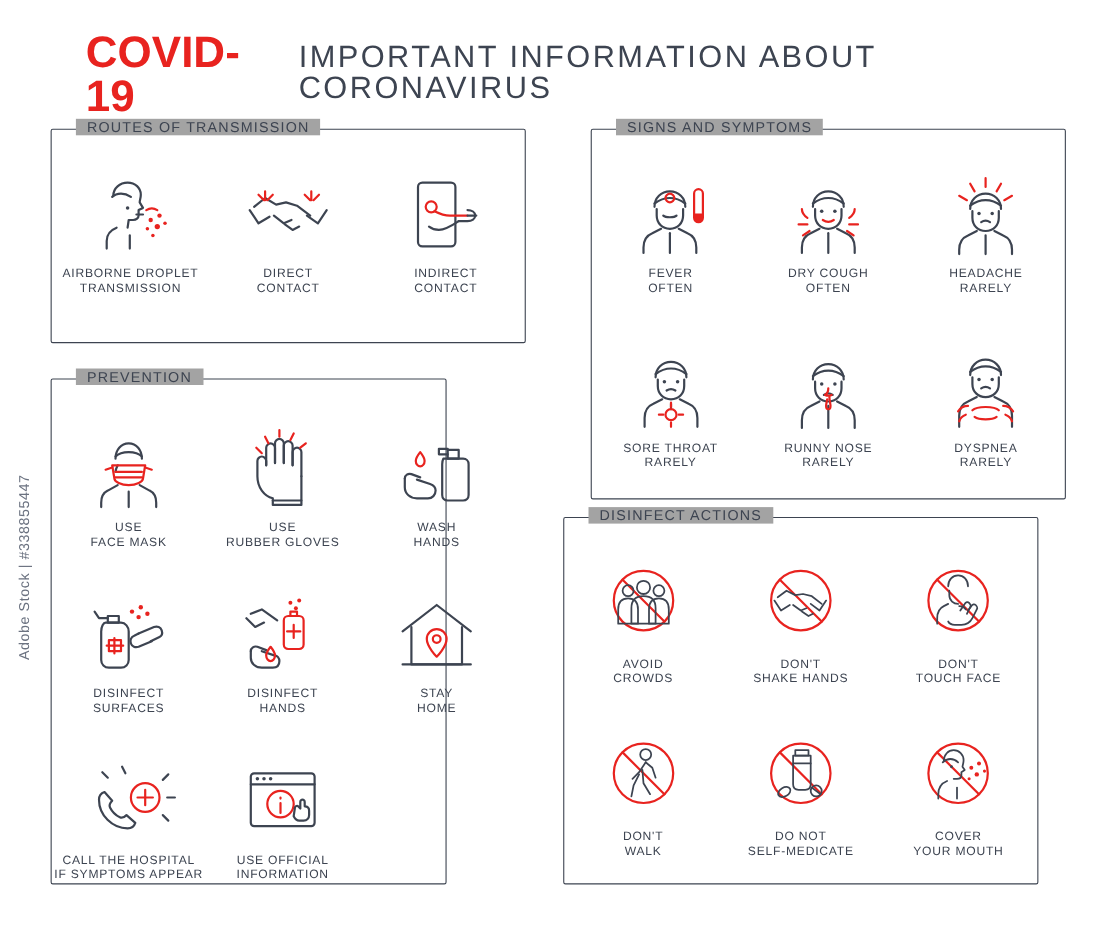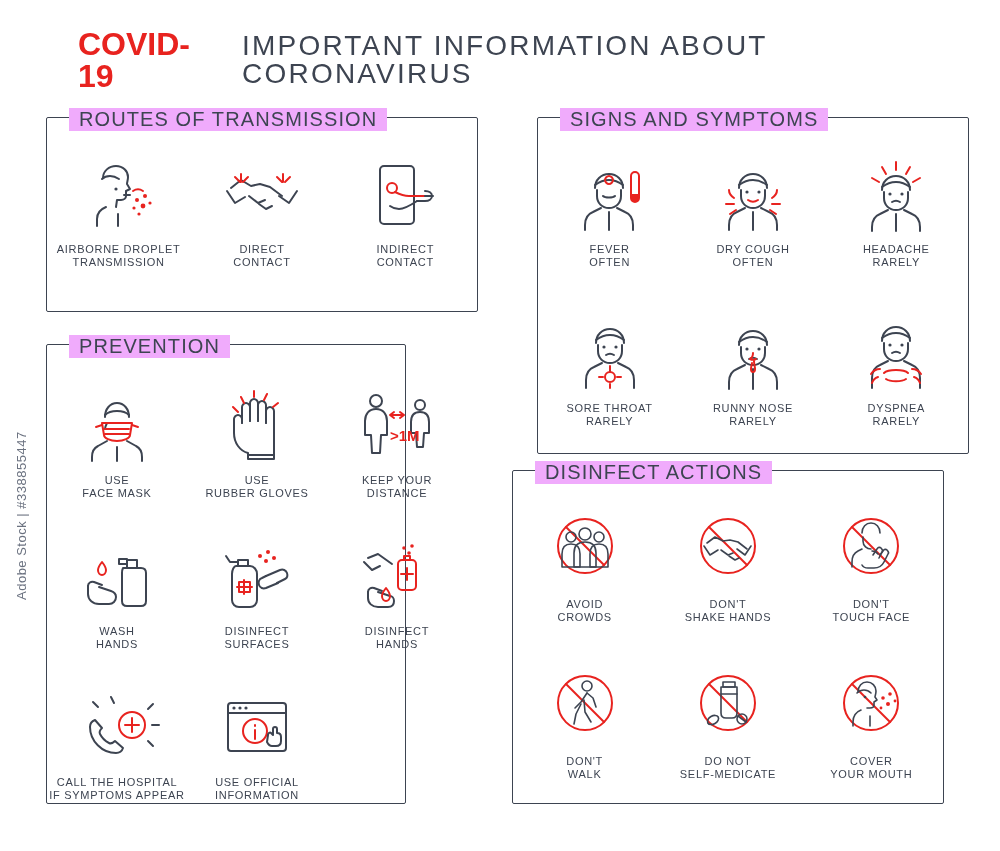--- a/index.html
+++ b/index.html
@@ -29,21 +29,21 @@
   
   .header {
     position: absolute;
     left: 78px;
     top: 28px;
     display: flex;
     align-items: baseline;
     gap: 18px;
   }
   .covid-title {
-    font-size: 32px;
+    font-size: 40px;
     font-weight: bold;
     color: #e8231f;
     letter-spacing: 0px;
     line-height: 1;
   }
   .covid-subtitle {
     font-size: 28px;
     color: #3d4451;
     letter-spacing: 2.2px;
     line-height: 1;
@@ -52,23 +52,23 @@
   .panel {
     position: absolute;
     border: 1.5px solid #3d4451;
     border-radius: 2px;
     box-sizing: border-box;
   }
   .panel-title {
     position: absolute;
     top: -10px;
     left: 22px;
-    background: #f0abfc;
+    background: #a3a3a3;
     padding: 0 10px;
-    font-size: 20px;
+    font-size: 13px;
     letter-spacing: 1.1px;
     color: #3d4451;
     white-space: nowrap;
   }
   #panel-routes { left: 46px;  top: 117px; width: 432px; height: 195px; }
   #panel-prevention { left: 46px; top: 344px; width: 360px; height: 460px; }
   #panel-signs { left: 512px; top: 117px; width: 432px; height: 337px; margin-left: 25px; }
   #panel-prohibited { left: 512px; top: 470px; width: 432px; height: 334px; }
 
   .grid {
@@ -207,34 +207,20 @@
           <path class="st" d="M52 34V22c0-2 2-4 4-4s4 2 4 4v22"></path>
           <path class="st" d="M28 34v-4c0-2-2-4-4-4s-4 2-4 4v14c0 10 6 18 14 20v2h26V44"></path>
           <path class="st" d="M34 66v4h26v-4"></path>
           <path class="st-r" d="M24 23l-5-5M30 14l-3-6M40 8V2M50 11l3-6M59 18l5-4"></path>
         </svg>
       </div>
       <div class="caption">USE
 RUBBER GLOVES</div>
     </div>
 
-    <div class="cell">
-      <div class="icon-box">
-        <svg width="86" height="74" viewBox="0 0 86 74">
-          <circle class="st" cx="22" cy="12" r="6"></circle>
-          <path class="st" d="M22 20c-7 0-11 5-11 12v14h6l1 18h8l1-18h6V32c0-7-4-12-11-12z"></path>
-          <circle class="st" cx="66" cy="16" r="5"></circle>
-          <path class="st" d="M66 23c-6 0-9 4-9 10v11h5l1 14h6l1-14h5V33c0-6-3-10-9-10z"></path>
-          <path class="st-r" d="M36 26h14M36 26l4-3M36 26l4 3M50 26l-4-3M50 26l-4 3"></path>
-          <text class="fl-r" x="36" y="52" font-family="Liberation Sans, sans-serif" font-size="15" font-weight="bold">&gt;1M</text>
-        </svg>
-      </div>
-      <div class="caption">KEEP YOUR
-DISTANCE</div>
-    </div>
 
     <div class="cell">
       <div class="icon-box">
         <svg width="86" height="74" viewBox="0 0 86 74">
           <path class="st" d="M53 20h10v8H53z"></path>
           <path class="st" d="M53 24h-8v-5h8"></path>
           <path class="st" d="M49 28h18c3 0 5 2 5 5v28c0 3-2 5-5 5H53c-3 0-5-2-5-5V33c0-3 1-5 1-5z"></path>
           <path class="st" d="M14 46c0-3 3-5 6-4l8 3"></path>
           <path class="st" d="M14 46v8c0 6 5 10 11 10h10c4 0 7-3 7-7 0-3-2-5-5-6l-12-4"></path>
           <path class="st-r" d="M32 30c0 3-2 5-4 5s-4-2-4-5c0-3 4-8 4-8s4 5 4 8z"></path>
@@ -277,20 +263,33 @@
           <path class="st-r" d="M53 28v12M47 34h12"></path>
           <path class="st" d="M14 52c0-3 3-5 6-4l8 3"></path>
           <path class="st" d="M14 52v6c0 5 4 9 10 9h10c4 0 6-2 6-6 0-3-2-5-4-5l-12-4"></path>
           <path class="st-r" d="M36 56c0 3-2 5-4 5s-4-2-4-5c0-3 4-8 4-8s4 5 4 8z"></path>
         </svg>
       </div>
       <div class="caption">DISINFECT
 HANDS</div>
     </div>
 
+    <div class="cell">
+      <div class="icon-box">
+        <svg width="86" height="74" viewBox="0 0 86 74">
+          <path class="st" d="M12 34L43 10l31 24"></path>
+          <path class="st" d="M20 30v34h46V30"></path>
+          <path class="st" d="M12 64h62"></path>
+          <path class="st-r" d="M43 32c-5 0-9 4-9 9 0 7 9 16 9 16s9-9 9-16c0-5-4-9-9-9z"></path>
+          <circle class="st-r" cx="43" cy="41" r="3.5"></circle>
+        </svg>
+      </div>
+      <div class="caption">STAY
+HOME</div>
+    </div>
 
     <div class="cell">
       <div class="icon-box">
         <svg width="86" height="74" viewBox="0 0 86 74">
           <path class="st" d="M16 36c0 14 12 26 26 26 3 0 6-2 7-5l-8-7c-2 2-4 3-6 2-4-2-7-5-9-9-1-2 0-4 2-6l-7-8c-3 1-5 4-5 7z"></path>
           <circle class="st-r" cx="58" cy="34" r="13"></circle>
           <path class="st-r" d="M58 27v14M51 34h14"></path>
           <path class="st" d="M74 18l5-5M78 34h7M74 50l5 5M40 12l-3-6M24 16l-5-5"></path>
         </svg>
       </div>

